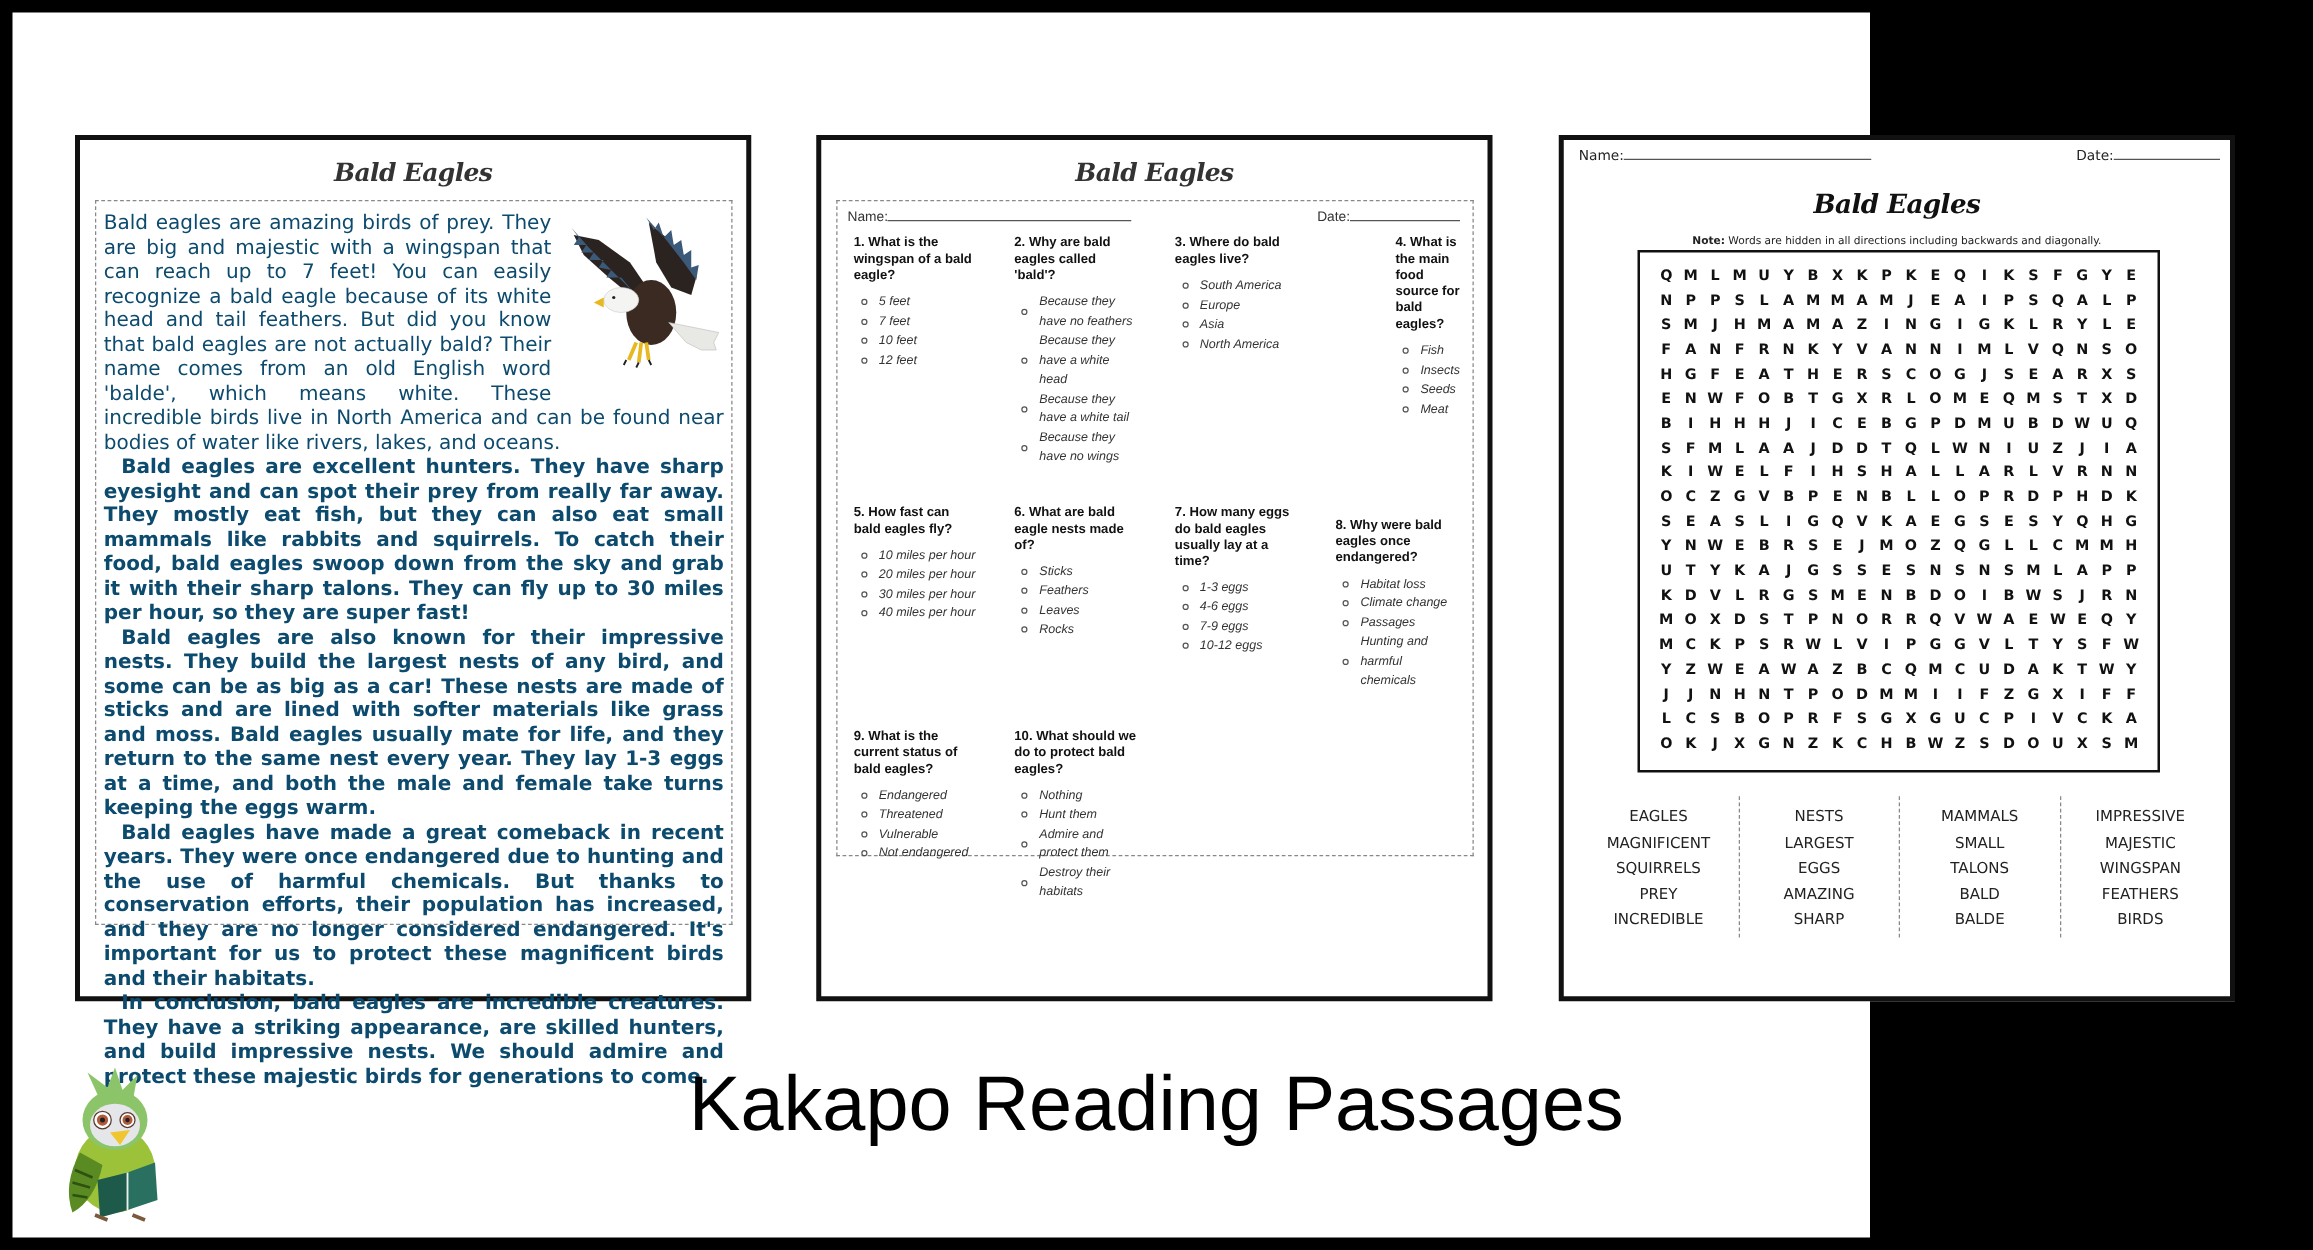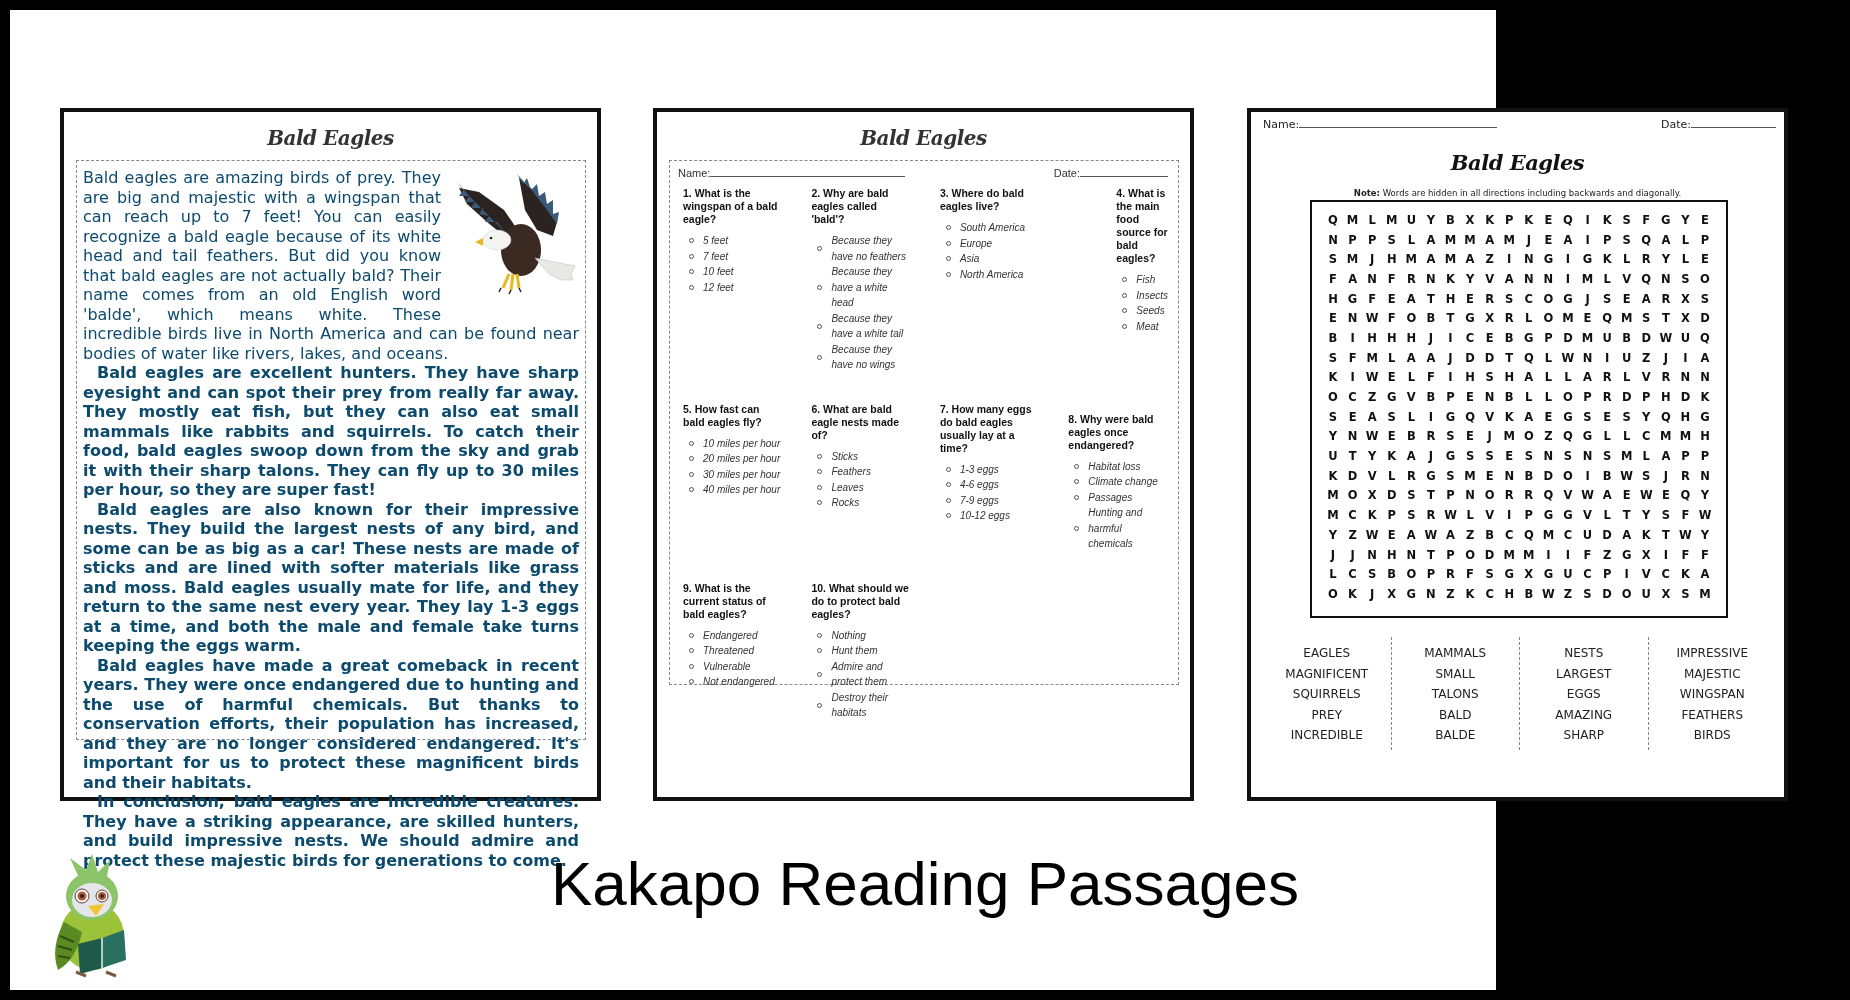--- a/index.html
+++ b/index.html
@@ -803,32 +803,32 @@
       </div>
     <div class="ws-words" id="ws-words">
         <div class="ws-col">
           <div>EAGLES</div>
           <div>MAGNIFICENT</div>
           <div>SQUIRRELS</div>
           <div>PREY</div>
           <div>INCREDIBLE</div>
         </div>
         <div class="ws-col">
+          <div>NESTS</div>
+          <div>LARGEST</div>
+          <div>EGGS</div>
+          <div>AMAZING</div>
+          <div>SHARP</div>
+        </div>
+        <div class="ws-col">
           <div>MAMMALS</div>
           <div>SMALL</div>
           <div>TALONS</div>
           <div>BALD</div>
           <div>BALDE</div>
-        </div>
-        <div class="ws-col">
-          <div>NESTS</div>
-          <div>LARGEST</div>
-          <div>EGGS</div>
-          <div>AMAZING</div>
-          <div>SHARP</div>
         </div>
         <div class="ws-col">
           <div>IMPRESSIVE</div>
           <div>MAJESTIC</div>
           <div>WINGSPAN</div>
           <div>FEATHERS</div>
           <div>BIRDS</div>
         </div>
       </div>
   </div>

